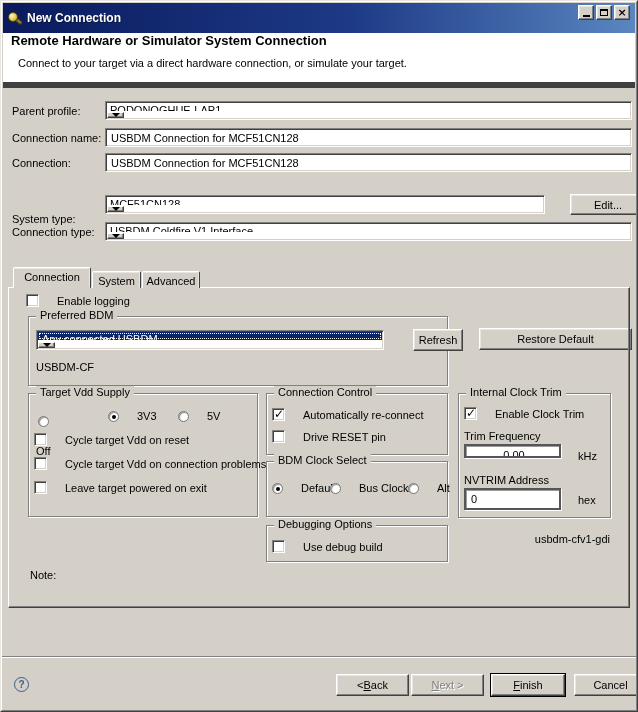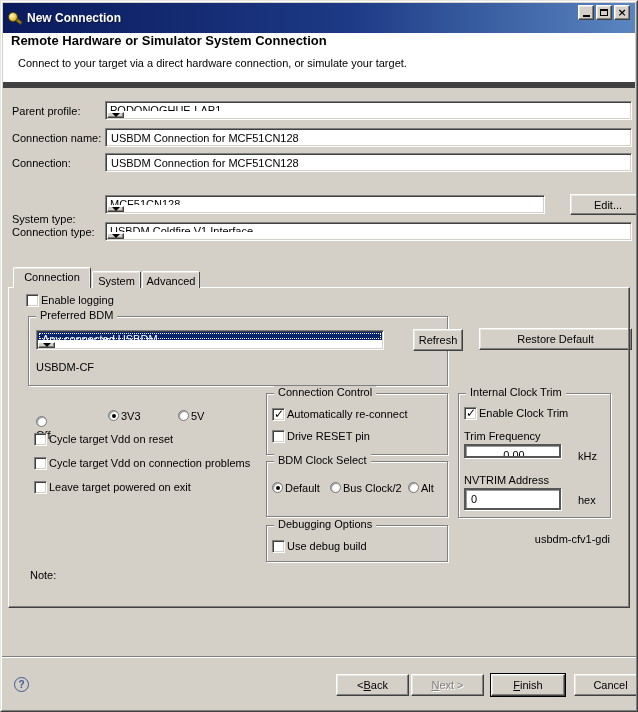--- a/index.html
+++ b/index.html
@@ -70,21 +70,21 @@
     border-top-left-radius:2px; border-top-right-radius:2px; }
   .tab.active { z-index:4; }
   .tab-panel { position:absolute; left:8px; top:287px; width:622px; height:321px;
     border:1px solid; border-color:#fff #404040 #404040 #fff; box-shadow:inset -1px -1px 0 #808080; z-index:2; }
 
   
   .group { position:absolute; border:1px solid #808080; box-shadow:inset 1px 1px 0 #fff, 1px 1px 0 #fff; }
   .legend { position:absolute; top:-8px; left:7px; background:#d4d0c8; padding:0 4px; white-space:nowrap; }
 
   
-  .cb, .rb { position:absolute; display:flex; align-items:flex-start; gap:2px; white-space:nowrap; }
+  .cb, .rb { position:absolute; display:flex; align-items:center; gap:18px; white-space:nowrap; }
   .cb-box { width:13px; height:13px; background:#fff; border:1px solid; border-color:#808080 #fff #fff #808080;
     box-shadow:inset 1px 1px 0 #404040, inset -1px -1px 0 #d4d0c8; position:relative; flex:0 0 auto; }
   .cb-box.checked::after { content:"\2713"; position:absolute; left:1px; top:-2px; font-size:12px; font-weight:bold; font-family:"DejaVu Sans", sans-serif; }
   .rb-circ { width:11px; height:11px; border-radius:50%; background:#fff; border:1px solid #767676;
     box-shadow:inset 1px 1px 1px rgba(64,64,64,.55); position:relative; flex:0 0 auto; }
   .rb.sel .rb-circ::after { content:""; position:absolute; left:3px; top:3px; width:4px; height:4px; background:#000; border-radius:50%; }
 
   .heavy-sunken { background:#fff; border:2px solid #565656; box-shadow:inset 1px 1px 0 #9a9a9a, 1px 1px 0 #fff; }
 
   
@@ -169,20 +169,23 @@
     <span class="txt">Any connected USBDM</span>
     <span class="arrow-btn">
         <span class="tri"></span>
       </span>
   </div>
   <div class="btn" style="left:392px; top:329px; width:50px; height:22px;">Refresh</div>
   <div class="abs" style="left:36px; top:361px;">USBDM-CF</div>
 
   <div class="btn" style="left:458px; top:328px; width:153px; height:22px;">Restore Default</div>
 
+  <div class="group" style="left:28px; top:393px; width:230px; height:124px;">
+    <span class="legend">Target Vdd Supply</span>
+  </div>
   <div class="rb" style="left:36px; top:416px;flex-direction:column;">
     <span class="rb-circ"></span>
     <span>Off</span>
   </div>
   <div class="rb sel" style="left:108px; top:410px;">
     <span class="rb-circ"></span>
     <span>3V3</span>
   </div>
   <div class="rb" style="left:178px; top:410px;">
     <span class="rb-circ"></span>

